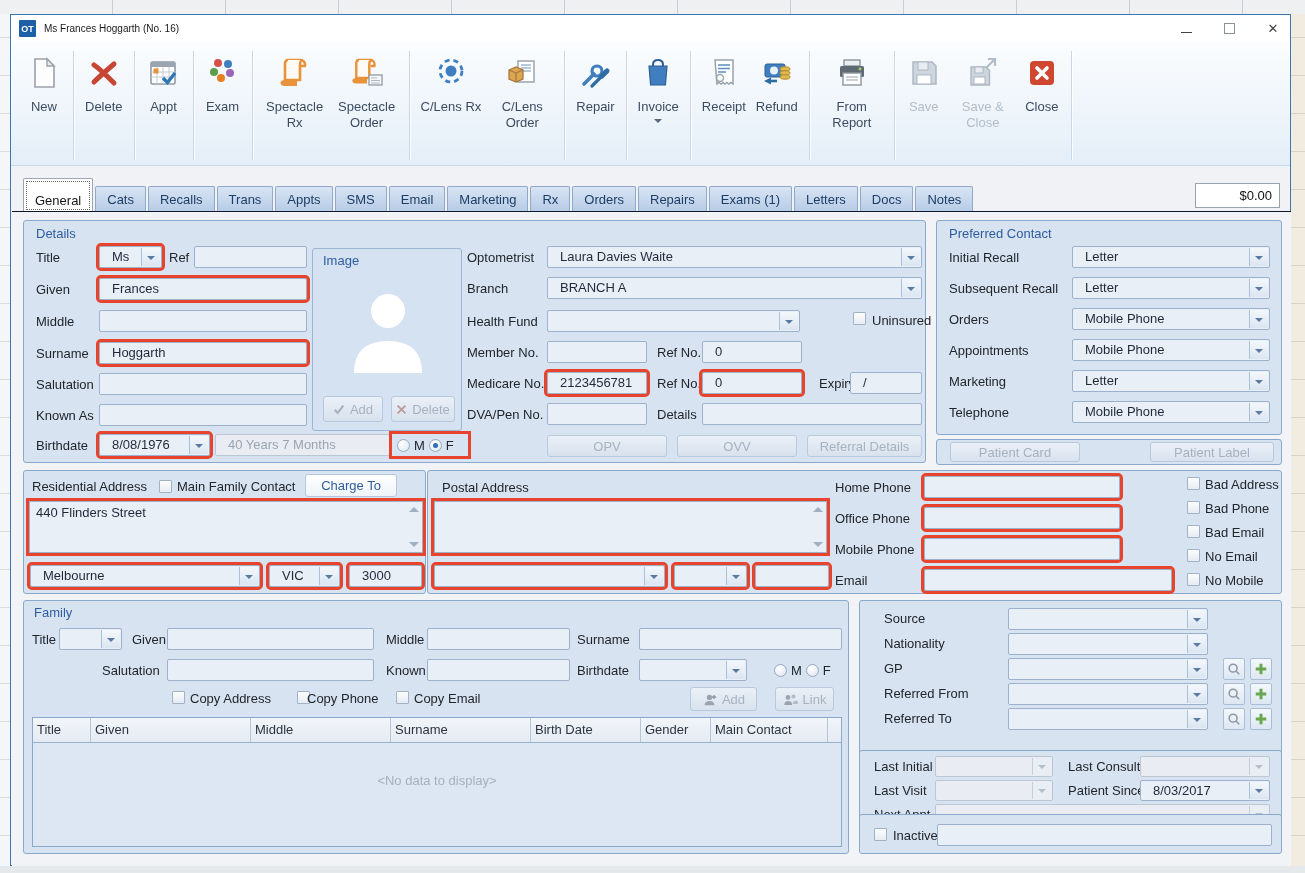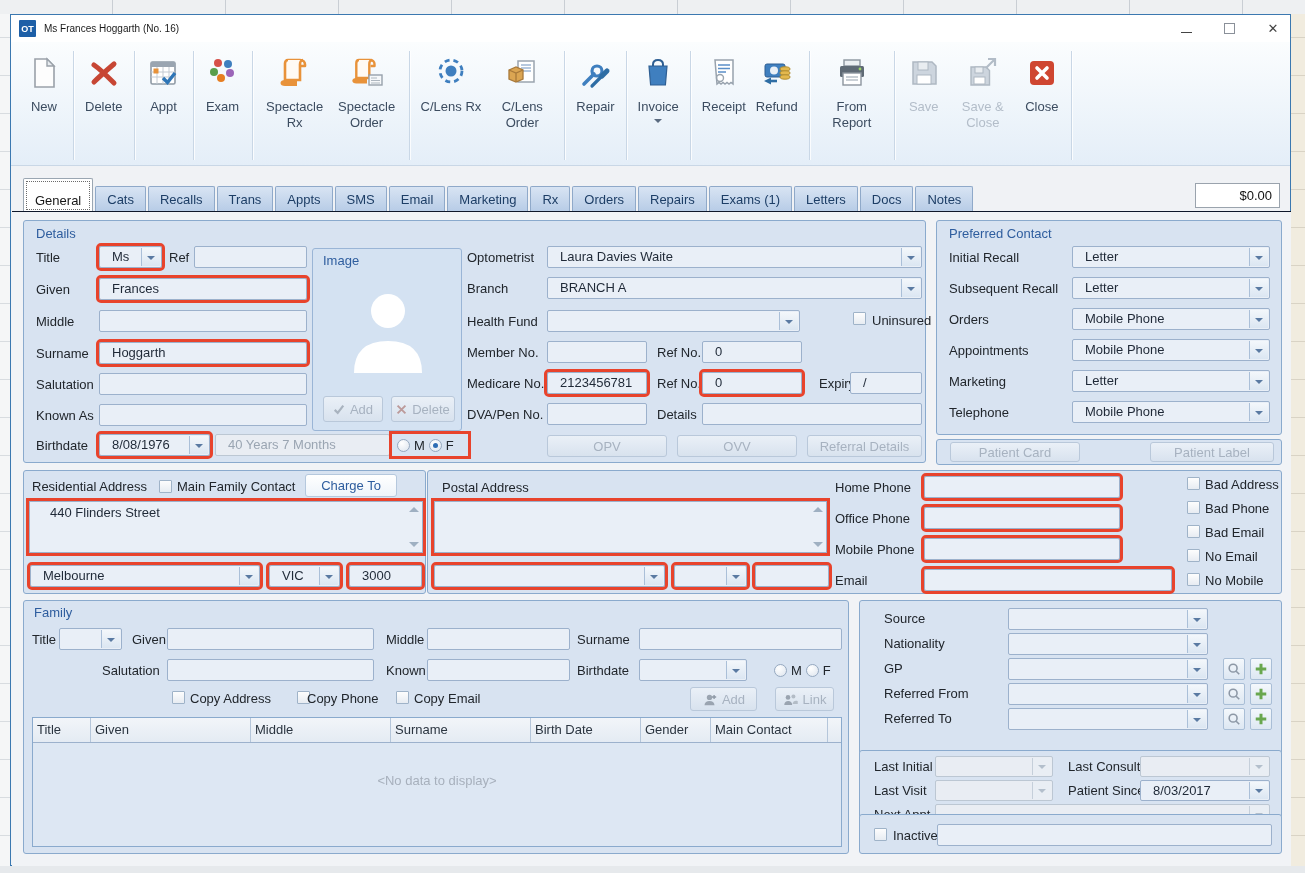--- a/index.html
+++ b/index.html
@@ -65,21 +65,21 @@
         background:linear-gradient(#f3f7fb,#dbe6f2); border-left:1px solid #aabfd8;
         display:flex; align-items:center; justify-content:center; }
   .da::after { content:""; border:4px solid transparent; border-top-color:#5a7aa2; margin-top:5px; }
   .dis { background:#e9edf3; border-color:#bcc7d3; color:#9aa5b2; }
   .dis .da { background:#e9eef4; border-left-color:#c5cfda; }
   .dis .da::after { border-top-color:#b3bfcc; }
   .gray { color:#9aa5b2; }
   .r { outline:3px solid #e8432c; outline-offset:0; }
 
   .ta { position:absolute; background:#e9eff7; border:1px solid #9cb1cc; font-size:13px; color:#1f2937;
-        padding:3px 20px 3px 20px; }
+        padding:3px 20px 3px 6px; }
   .sArr { position:absolute; right:3px; width:0; height:0; border:5px solid transparent; }
   .sUp { top:5px; border-bottom-color:#9fb0c2; border-top:none; }
   .sDn { bottom:5px; border-top-color:#9fb0c2; border-bottom:none; }
 
   .cb { position:absolute; width:13px; height:13px; background:linear-gradient(#fdfdfd,#e7ecf2);
         border:1px solid #9fb3c8; border-radius:1px; }
   .radio { display:inline-block; width:13px; height:13px; border-radius:50%; border:1px solid #96a9c0;
            background:radial-gradient(circle at 35% 30%, #ffffff, #dce4ee); position:relative; vertical-align:middle; }
   .radio.on::after { content:""; position:absolute; left:3px; top:3px; width:5px; height:5px; border-radius:50%; background:#2e6db4; }
 

